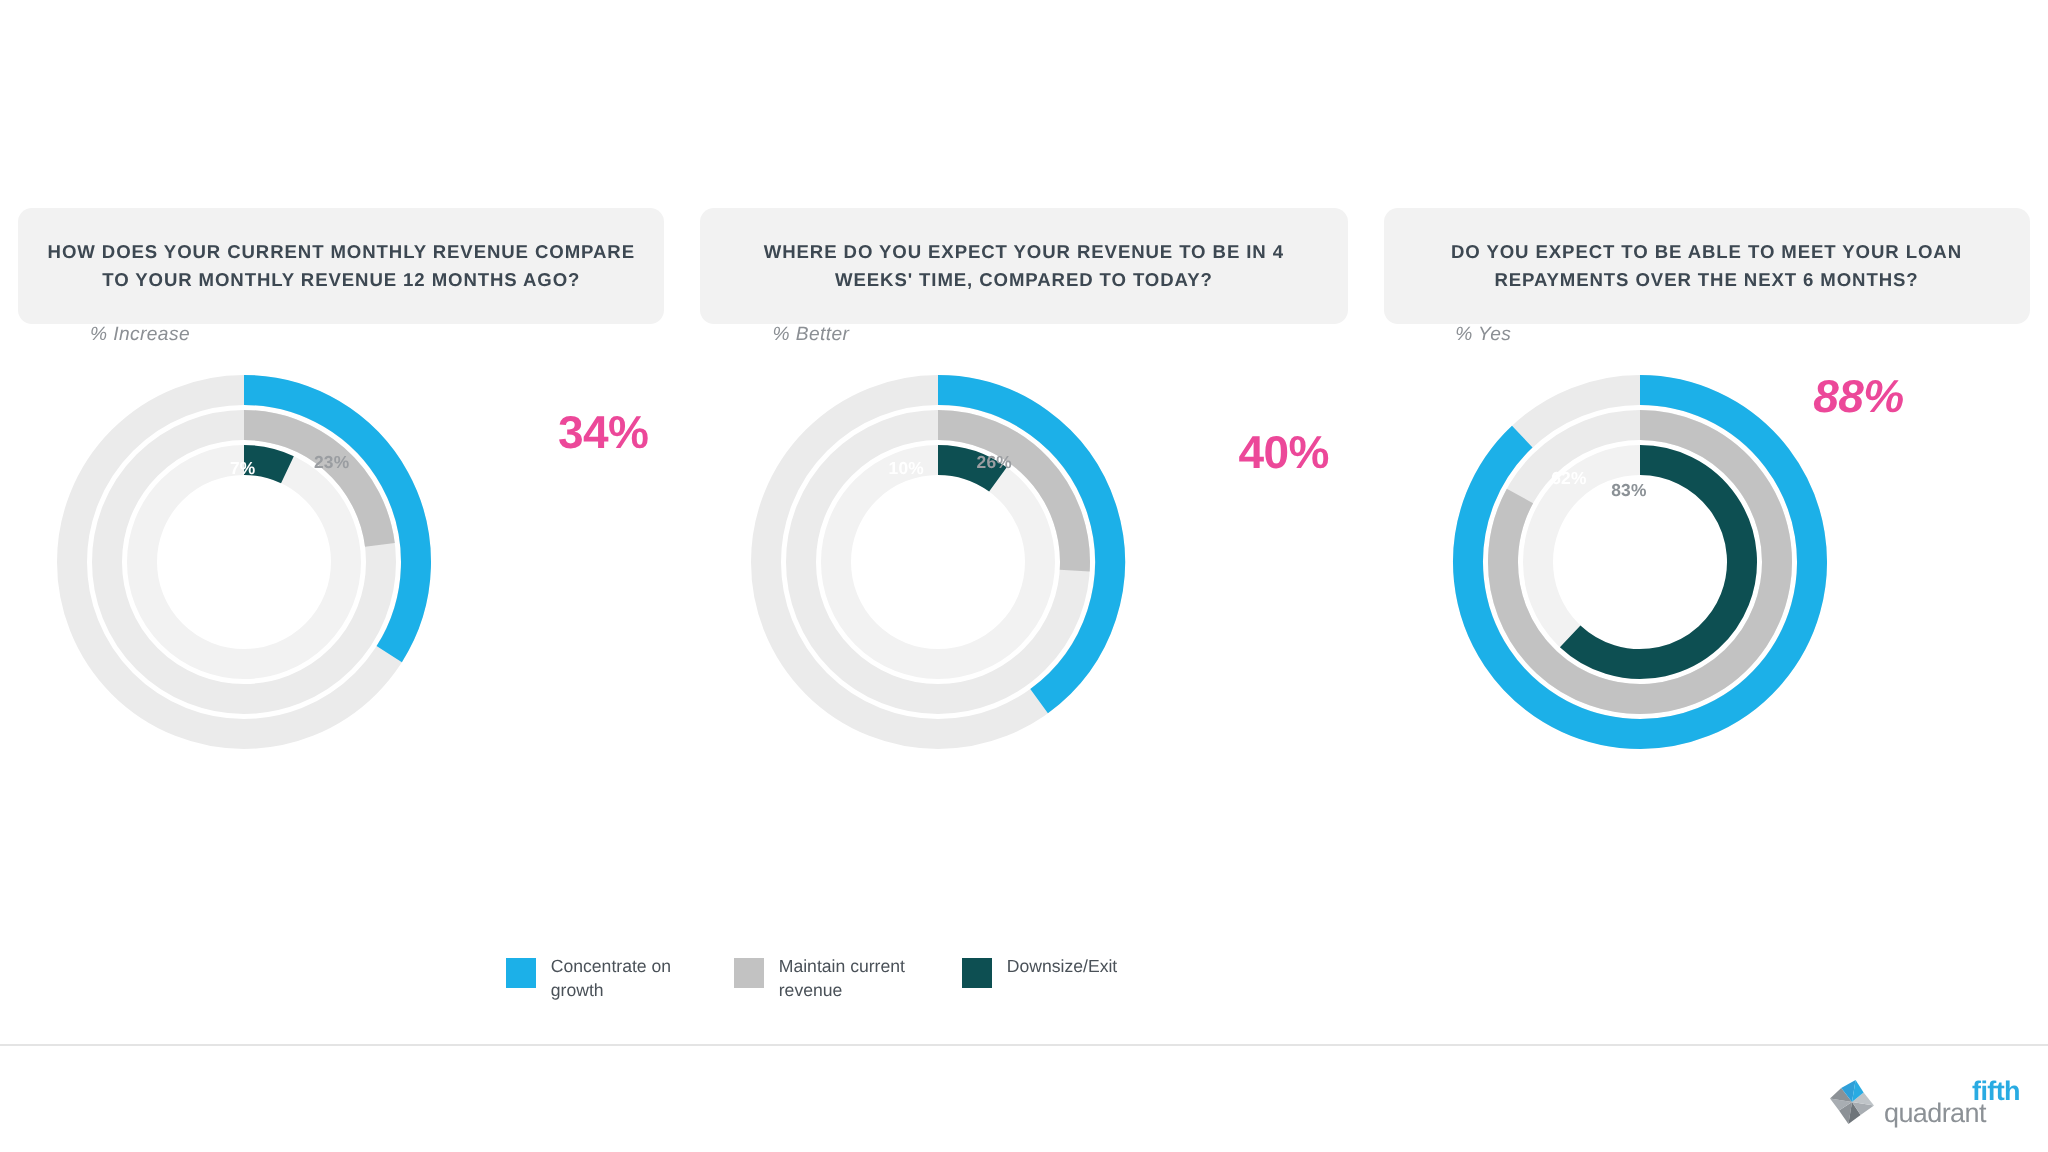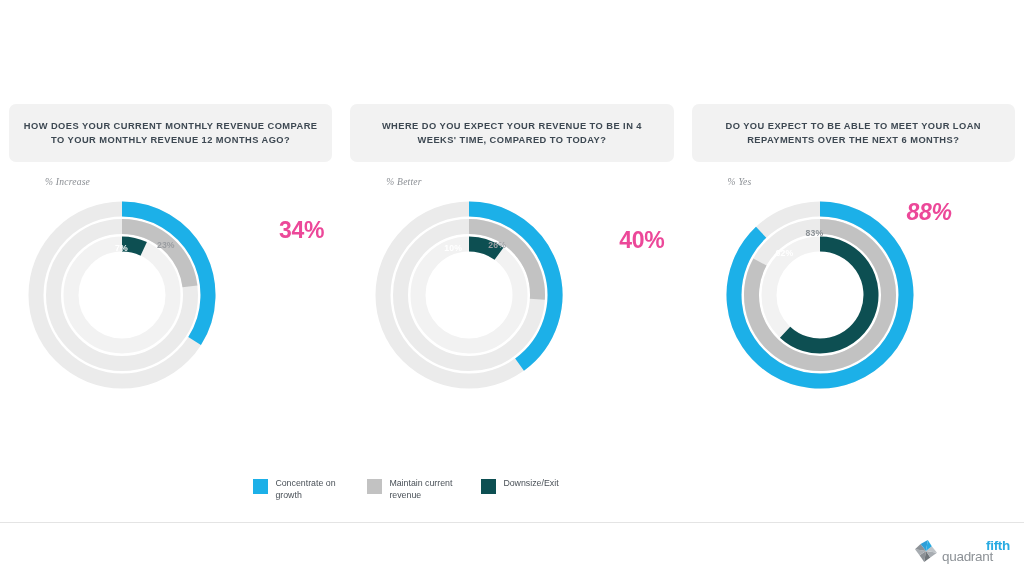--- a/index.html
+++ b/index.html
@@ -35,27 +35,25 @@
     font-size:9.3px;
     font-weight:bold;
     letter-spacing:0.45px;
     line-height:1.52;
     color:#3d4852;
     text-align:center;
     text-transform:uppercase;
   }
 
   .panel-sub {
-    margin-top:14px;
     padding-left:36px;
     font-size:9.6px;
     font-style:italic;
     color:#8b8f94;
     letter-spacing:0.2px;
-    font-family:Liberation Serif, serif;
   }
 
   
   .donut-wrap {
     position:relative;
     height:215px;
     margin-top:8px;
   }
   .donut-svg {
     position:absolute;
@@ -88,21 +86,21 @@
   .ring-label.inner { color:#ffffff; }
 
   
   .panel:nth-child(1) .ring-label.mid   { left:148px; top:45px; }
   .panel:nth-child(1) .ring-label.inner { left:106px; top:48px; }
   .panel:nth-child(2) .ring-label.mid   { left:138px; top:45px; }
   .panel:nth-child(2) .ring-label.inner { left:94px;  top:48px; }
   .panel:nth-child(3) .ring-label.mid   { left:114px; top:33px; }
   .panel:nth-child(3) .ring-label.inner { left:84px;  top:53px; }
   .panel:nth-child(3) .ring-label.mid   { color:#7f8budefined; }
-  .panel:nth-child(3) .ring-label.mid   { color:#8b9196; }
+  .panel:nth-child(3) .ring-label.mid   { color:#8b9196;margin-top:26px; }
 
   
   #legend {
     position:absolute;
     left:0; top:478px;
     width:812px;
     display:flex;
     justify-content:center;
     align-items:flex-start;
     gap:26px;

